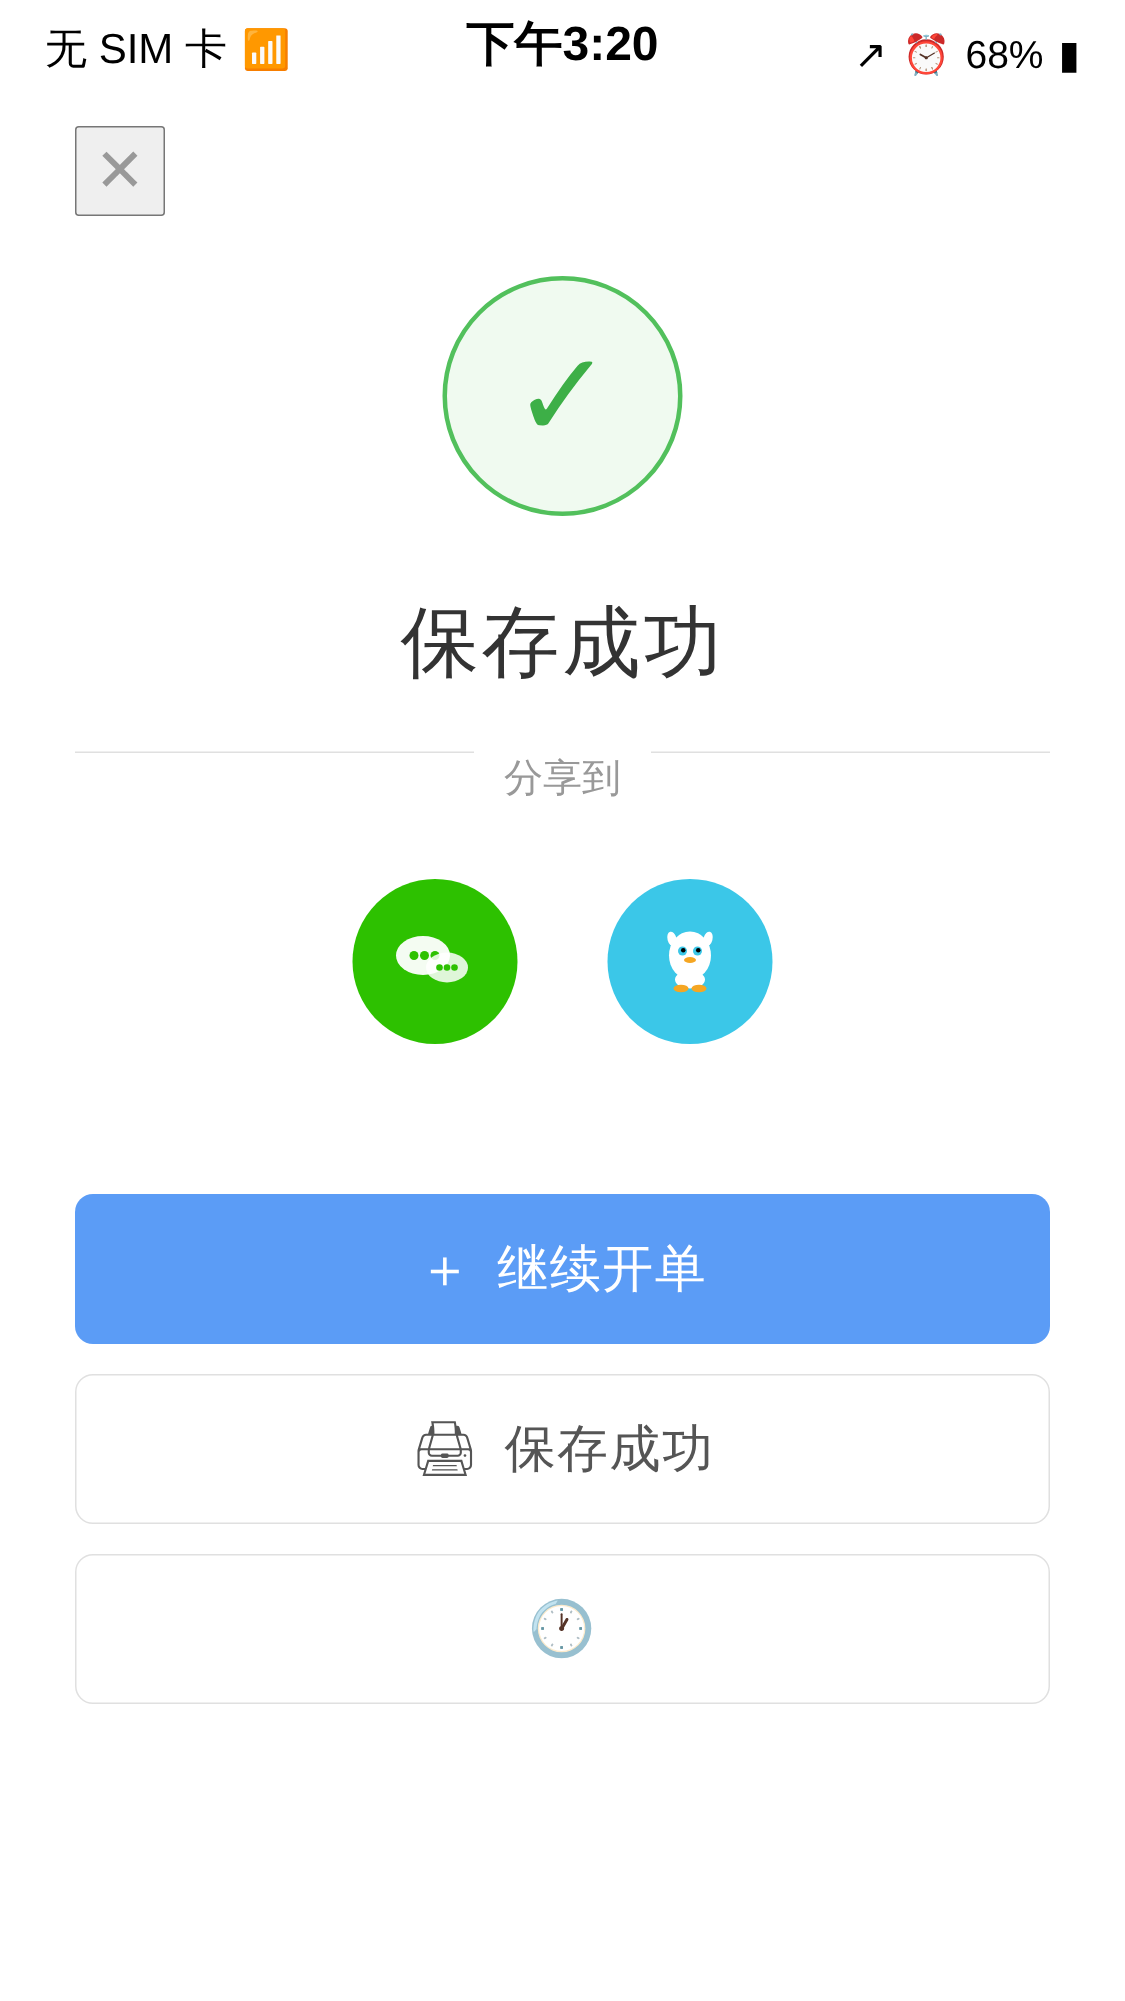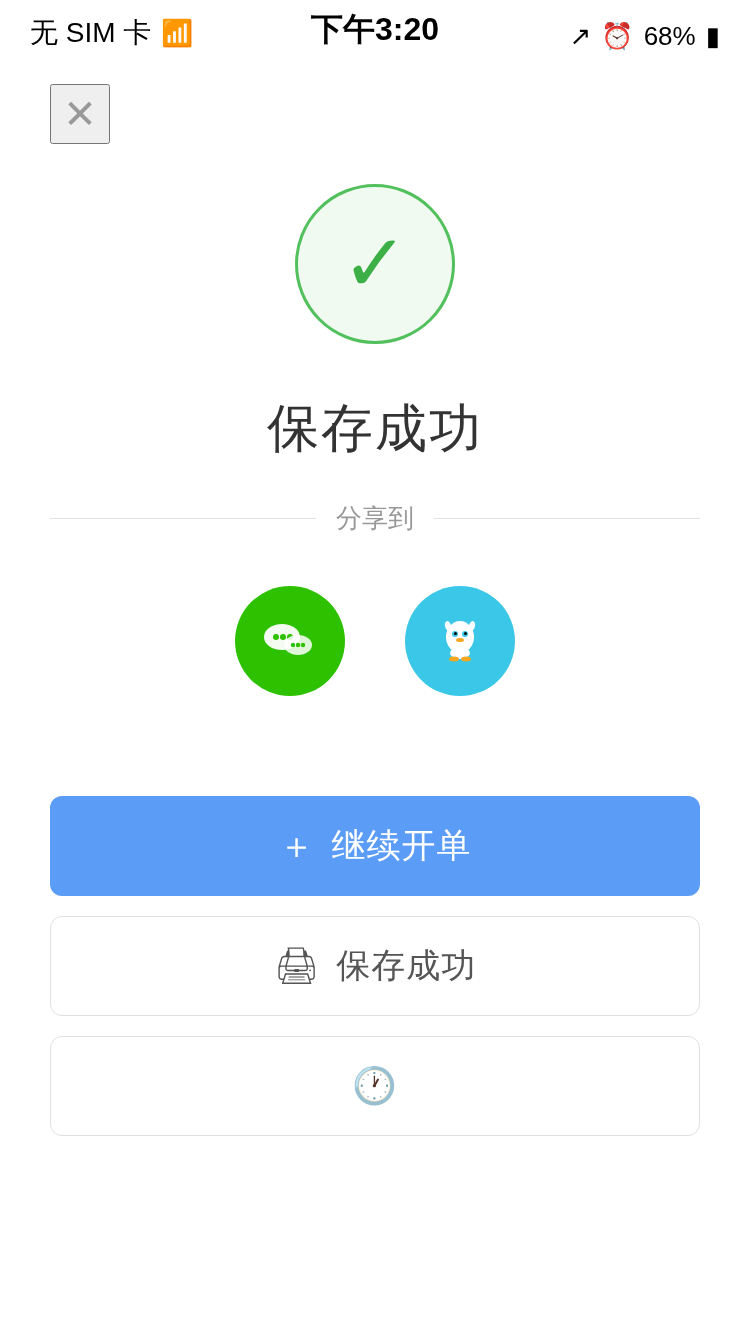--- a/index.html
+++ b/index.html
@@ -110,21 +110,21 @@
     }
 
     
     .share-section {
       width: 100%;
       margin-bottom: 50px;
     }
 
     .share-divider {
       display: flex;
-      align-items: center;
+      align-items: flex-start;
       gap: 20px;
       margin-bottom: 50px;
     }
 
     .divider-line {
       flex: 1;
       height: 1px;
       background: #e0e0e0;
     }
 

